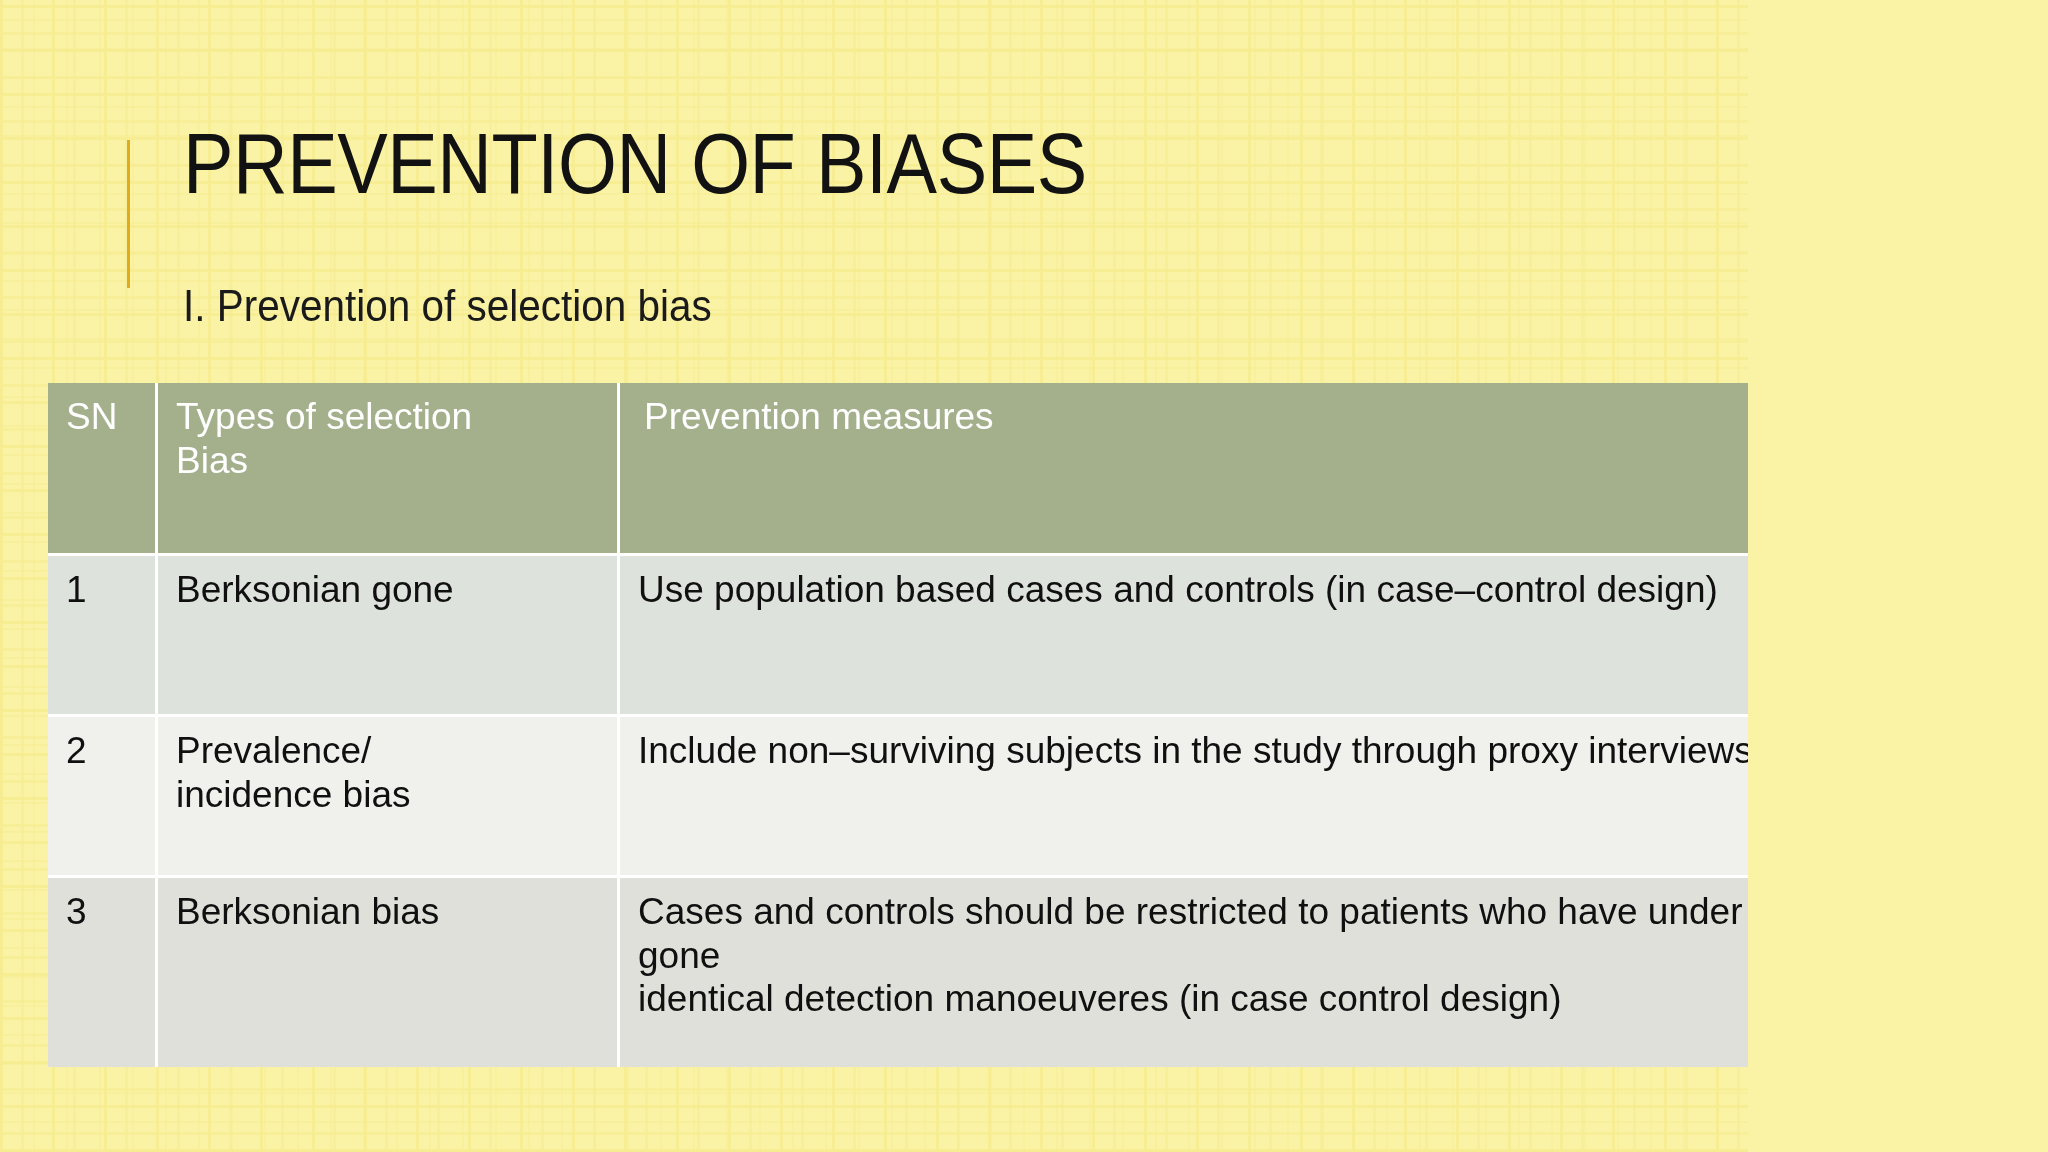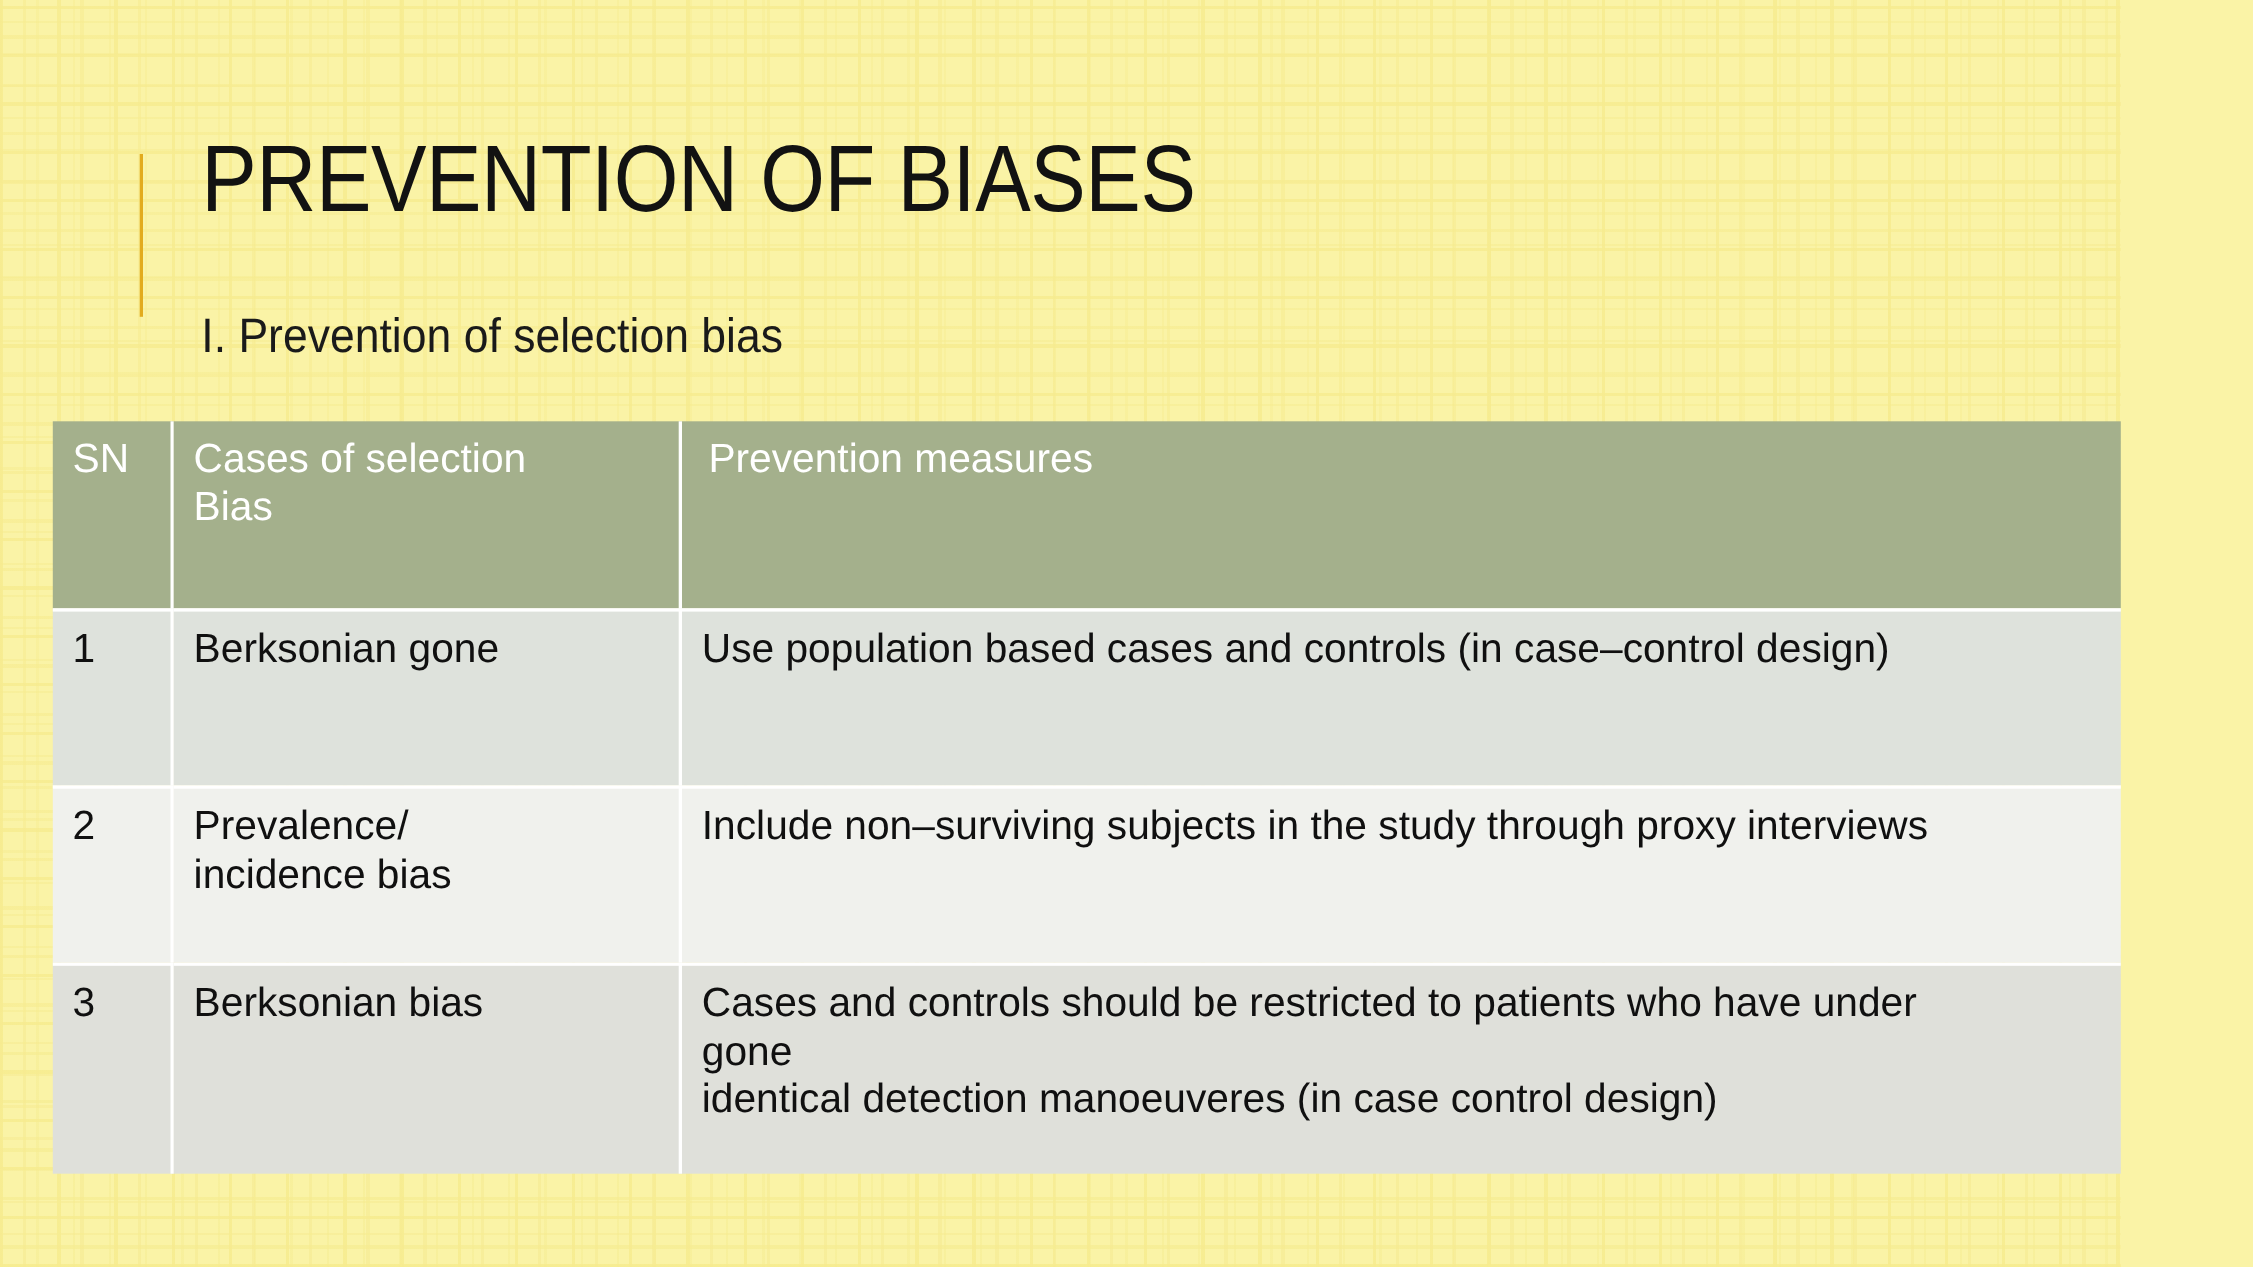--- a/index.html
+++ b/index.html
@@ -12,21 +12,21 @@
   body {
     font-family: "Liberation Sans", sans-serif;
     background: #faf3a6;
     position: relative;
   }
 
   
   #slide {
     position: absolute;
     inset: 0;
-    width: 1928px;
+    width: 1748px;
     height: 1152px;
     background-color: #faf3a6;
     overflow: hidden;
   }
   #slide-texture {
     position: absolute;
     inset: 0;
     opacity: 0.55;
     background-image:
       repeating-linear-gradient(0deg,
@@ -149,21 +149,21 @@
       <col class="col-sn">
       <col class="col-type">
       <col class="col-prev">
     </colgroup>
     <thead>
       <tr>
         <th>
           <span class="cell-text">SN</span>
         </th>
         <th>
-          <span class="cell-text">Cases of selection
+          <span class="cell-text">Types of selection
 Bias</span>
         </th>
         <th>
           <span class="cell-text">Prevention measures</span>
         </th>
       </tr>
     </thead>
     <tbody>
       <tr class="row-a">
         <td>

